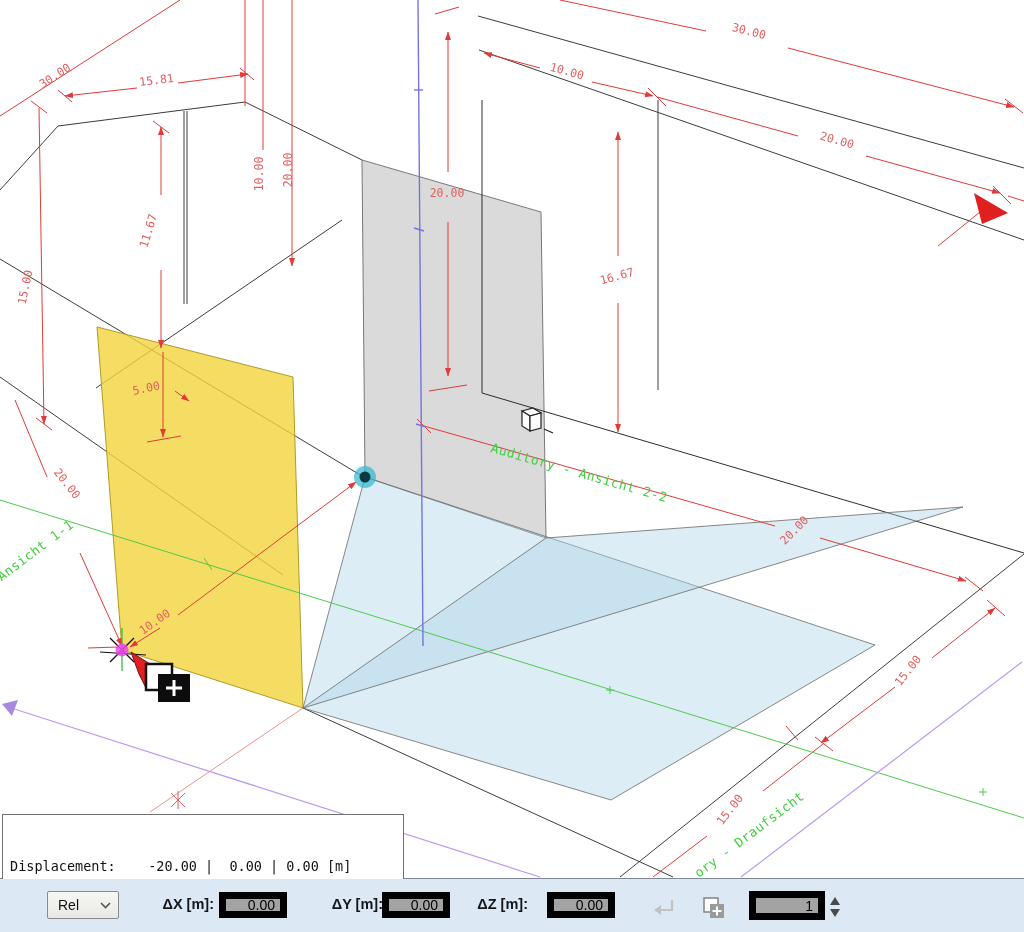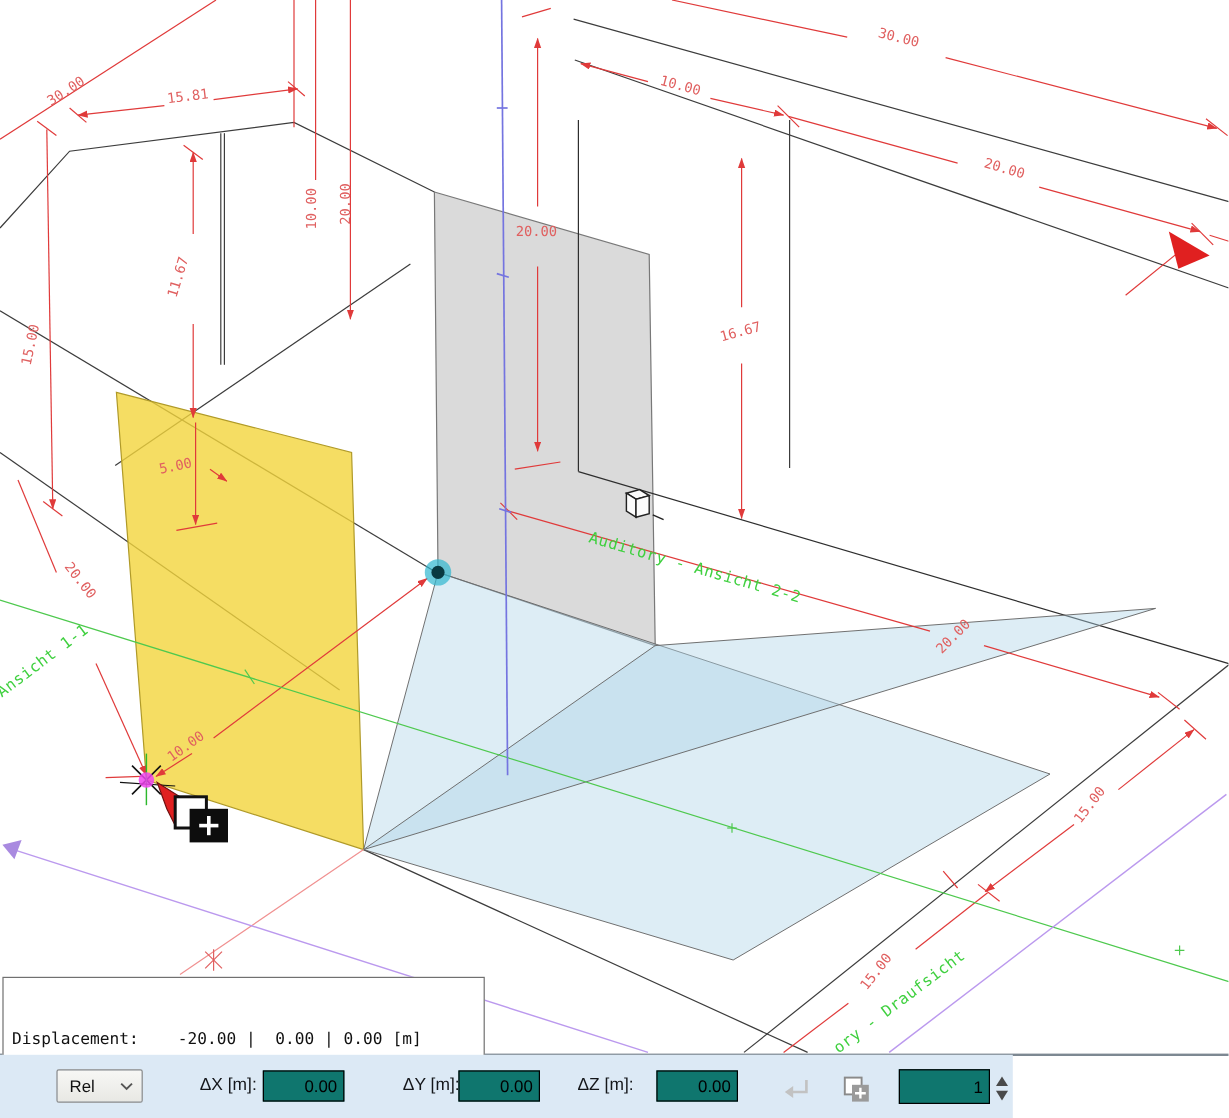--- a/index.html
+++ b/index.html
@@ -17,26 +17,26 @@
   .rdt{stroke:var(--c-dim);stroke-width:1;fill:none;}
   .salmon{stroke:#f09090;stroke-width:1;fill:none;}
   .salt{stroke:#e06060;stroke-width:1;fill:none;}
   .gn{stroke:var(--c-green);stroke-width:1;fill:none;}
   .bl{stroke:var(--c-axisz);stroke-width:1.4;fill:none;}
   .pu{stroke:var(--c-purple);stroke-width:1.2;fill:none;}
   text.dim{fill:var(--c-dimtext);font:11.5px "DejaVu Sans Mono",monospace;text-anchor:middle;}
   text.view{fill:var(--c-view);font:13px "DejaVu Sans Mono",monospace;text-anchor:middle;letter-spacing:.5px;}
   .status-box{position:absolute;left:2px;top:814px;width:402px;box-sizing:border-box;border:1px solid #707070;
     background:#fff;padding:3px 7px;font:13.5px/19.5px "DejaVu Sans Mono",monospace;color:#111;white-space:pre;}
-  .toolbar{position:absolute;left:0;top:879px;width:844px;height:53px;background:var(--c-toolbar);}
+  .toolbar{position:absolute;left:0;top:879px;width:1024px;height:53px;background:var(--c-toolbar);}
   .mode-select{position:absolute;left:47px;top:12px;width:72px;height:28px;box-sizing:border-box;border:1px solid #8a8a8a;
     background:linear-gradient(#f7f7f5,#e8e8e4);border-radius:2px;display:flex;align-items:center;justify-content:space-between;
     padding:0 7px 0 10px;font-size:14px;color:#111;cursor:default;}
-  .tb-label{position:absolute;top:17px;font-size:14.5px;color:#14161a;text-align:right;}
-  .tb-input{position:absolute;top:13px;height:26px;box-sizing:border-box;border:1px solid #000000;background:#0f766e;
+  .tb-label{position:absolute;top:17px;font-size:14.5px;color:#14161a;text-align:right;font-weight:bold;}
+  .tb-input{position:absolute;top:13px;height:26px;box-sizing:border-box;border:7px solid #000000;background:#a3a3a3;
     font:14px "Liberation Sans",sans-serif;text-align:right;padding:0 5px;}
   .icon-btn{position:absolute;top:16px;width:28px;height:26px;display:flex;align-items:center;justify-content:center;}
   .spinner{position:absolute;left:827px;top:15px;width:16px;height:26px;display:flex;flex-direction:column;
     align-items:center;justify-content:center;gap:2px;}
 </style>
 </head>
 <body>
 
 <div class="app">
   <div class="canvas">

